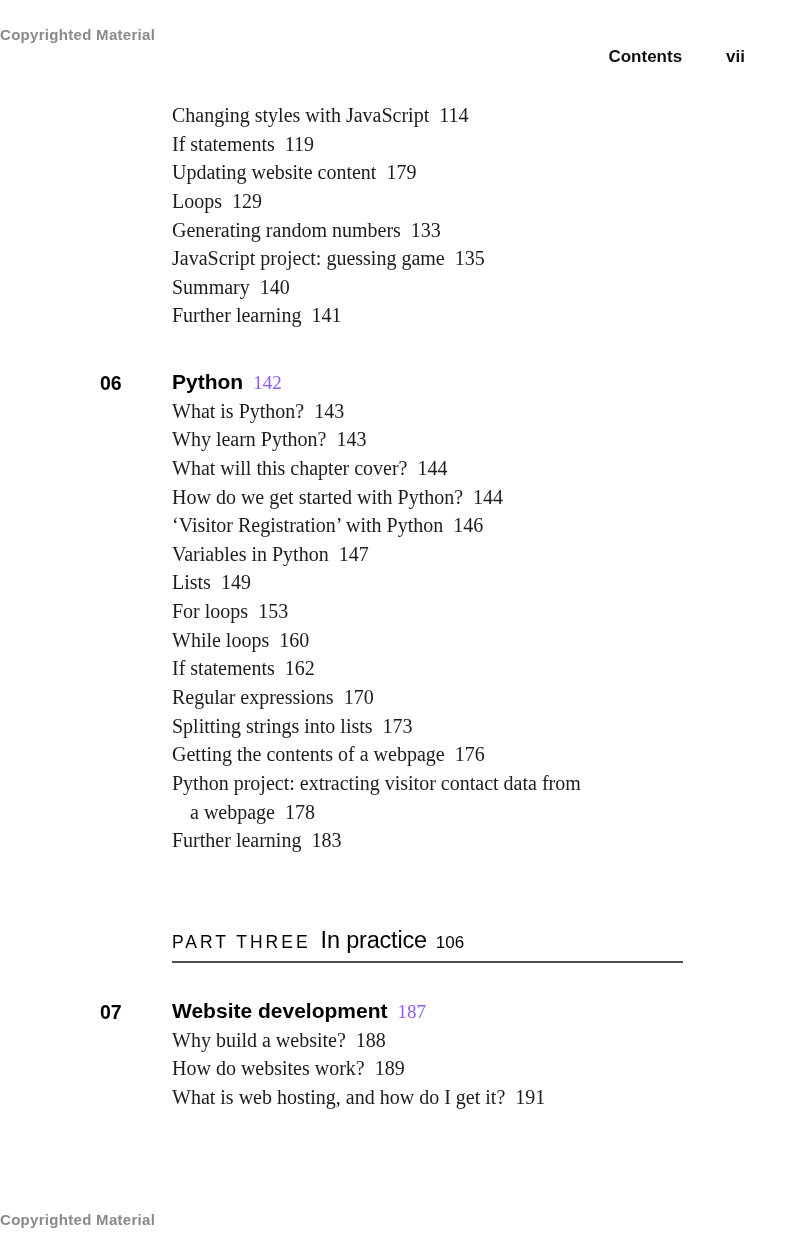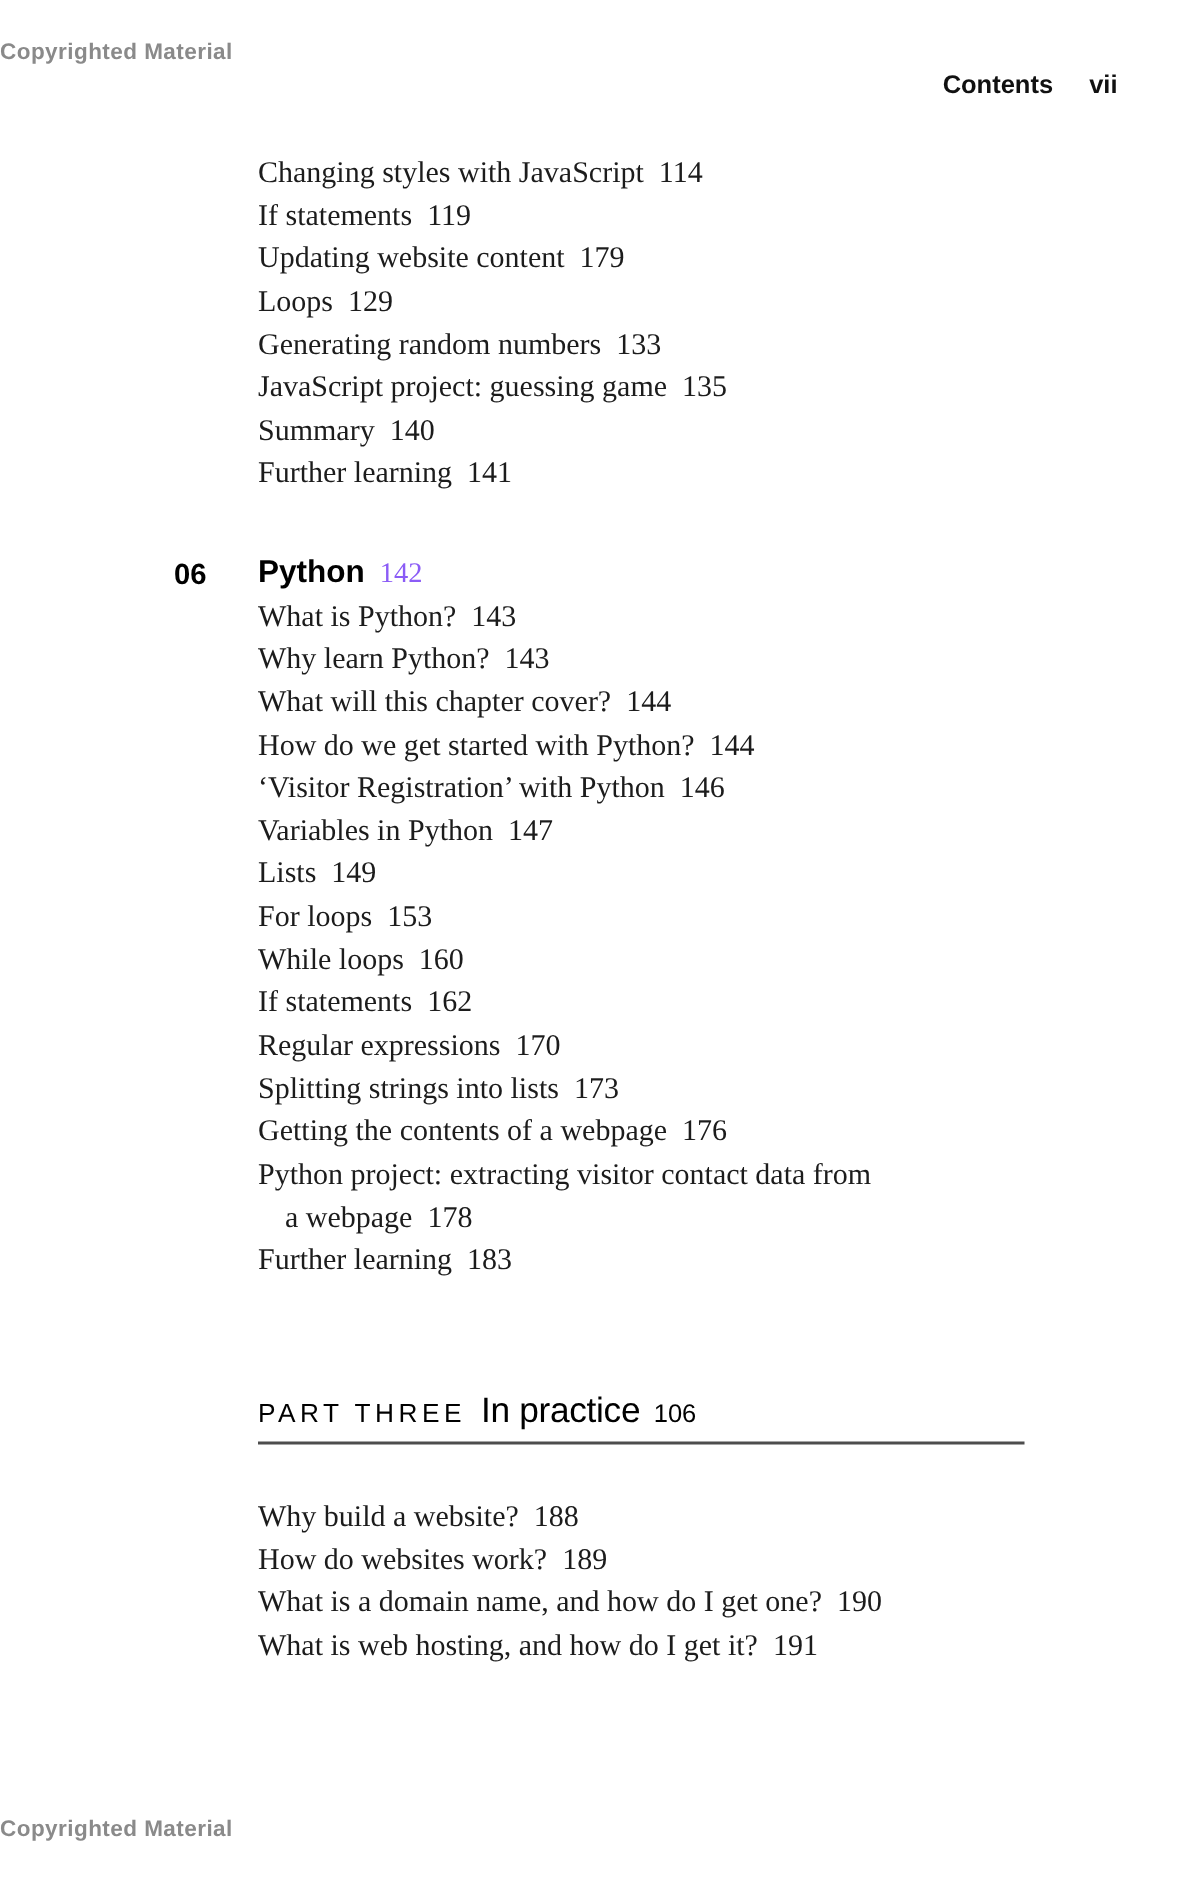--- a/index.html
+++ b/index.html
@@ -23,21 +23,21 @@
     font-size: 15px;
     letter-spacing: 0.3px;
     color: #8a8a8a;
   }
   .copyright.top { top: 26px; }
   .copyright.bottom { top: 1211px; }
 
   
   .running-head {
     position: absolute; top: 47px; right: 55px;
-    display: flex; gap: 24px; align-items: baseline;
+    display: flex; gap: 44px; align-items: baseline;
     font-family: "Liberation Sans", sans-serif;
     font-weight: bold;
     font-size: 17px;
     color: #111;
   }
 
   
   .toc-block {
     position: absolute; left: 172px;
     font-size: 20px;
@@ -59,21 +59,20 @@
     white-space: nowrap;
     height: 28.65px;
     font-family: "Liberation Sans", sans-serif;
     font-weight: bold;
     font-size: 21px;
     color: #000;
   }
   .chapter-num {
     position: absolute; left: -72px; top: 1px;
     font-size: 19.5px;
-    margin-left: 16px;
   }
   .chapter-title-row .page-num {
     font-family: "Liberation Serif", serif;
     font-weight: normal;
     font-size: 19px;
     color: #8b5cf6;
     margin-left: 10px;
   }
 
   
@@ -227,33 +226,34 @@
         </div>
       </div>
   </div>
 
   <div class="part-row">
     <span class="part-kicker">PART THREE</span><span class="part-title">In practice</span><span class="part-page">106</span>
   </div>
   <div class="part-rule"></div>
 
   <div class="toc-block block-ch07">
+    <div class="chapter-title-row">
+      <span class="chapter-num">07</span>
+      <span class="chapter-title">Website development</span><span class="page-num">187</span>
+    </div>
     <div>
 
         <div class="toc-row">
           <span class="entry-label">Why build a website?</span><span class="page-num">188</span>
         </div>
 
         <div class="toc-row">
           <span class="entry-label">How do websites work?</span><span class="page-num">189</span>
         </div>
 
-        <div class="toc-row">
-          <span class="entry-label">What is a domain name, and how do I get one?</span><span class="page-num">190</span>
-        </div>
 
         <div class="toc-row">
           <span class="entry-label">What is web hosting, and how do I get it?</span><span class="page-num">191</span>
         </div>
       </div>
   </div>
 
   <div class="copyright bottom">Copyrighted Material</div>
 
 </div>

